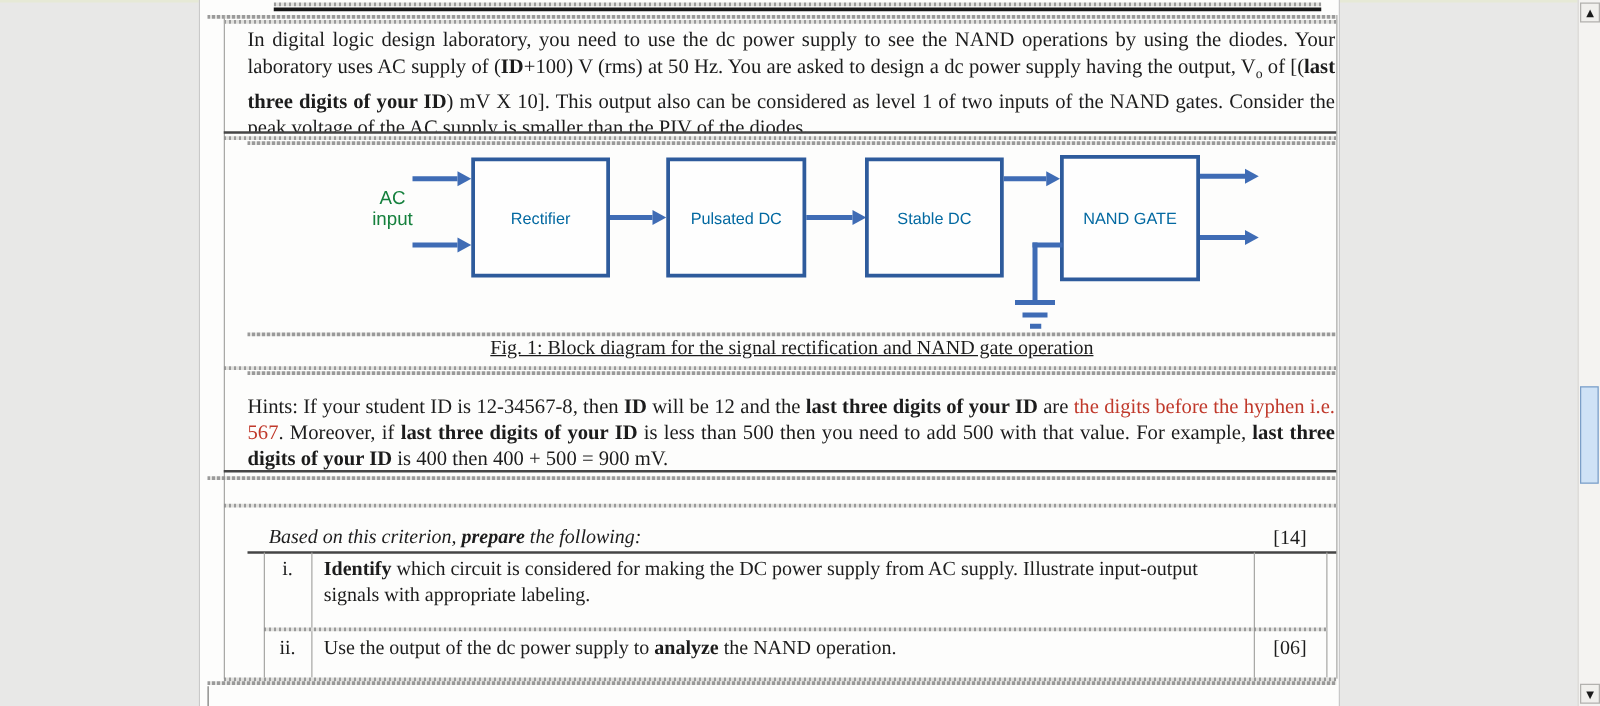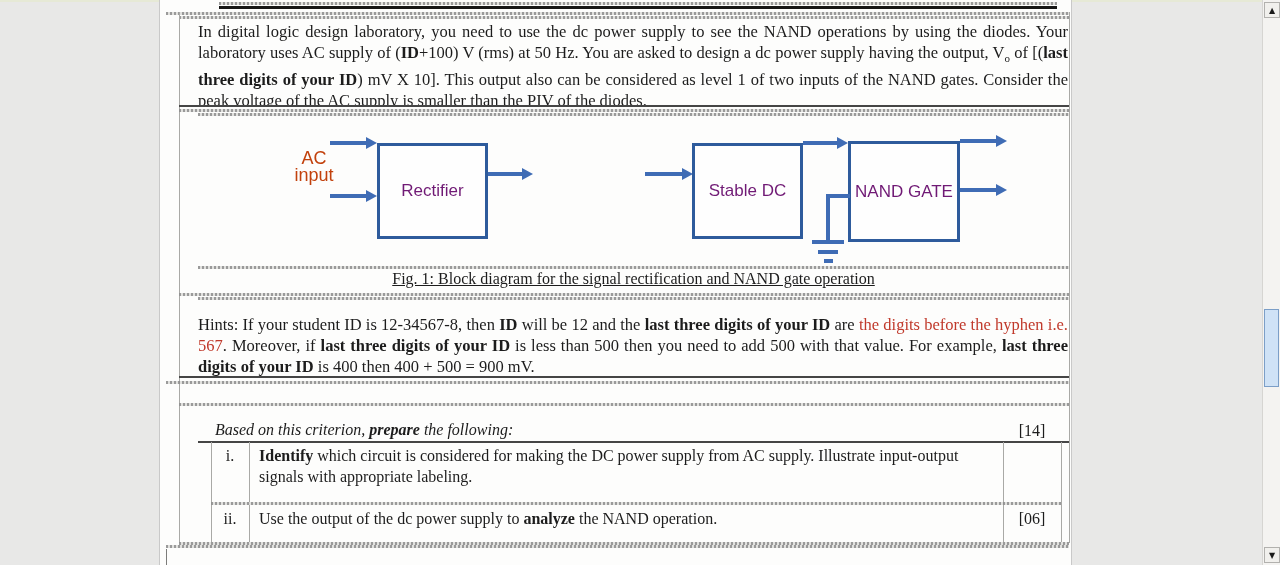--- a/index.html
+++ b/index.html
@@ -25,28 +25,28 @@
 
   .caption { position:absolute; font-size:16px; color:#1c1c1c; text-align:center;
              text-decoration:underline; }
 
   .criterion { position:absolute; font-size:16px; font-style:italic; color:#1c1c1c; }
 
   
   .fig { position:absolute; background:#fdfdfc; }
   .blk { position:absolute; border:3px solid #2e5b9c; background:#fefefe;
          display:flex; align-items:center; justify-content:center;
-         font-family:"Liberation Sans", sans-serif; font-size:17px; color:#701a75;margin-top:17px; }
+         font-family:"Liberation Sans", sans-serif; font-size:13px; color:#0369a1; }
   .arr { position:absolute; height:4px; background:#3f6cb5; }
   .arr::after { content:""; position:absolute; right:-11px; top:-4px; width:0; height:0;
                 border-left:11px solid #3f6cb5; border-top:6px solid transparent;
                 border-bottom:6px solid transparent; }
   .wire { position:absolute; background:#3f6cb5; }
-  .ac-label { position:absolute; font-family:"Liberation Sans", sans-serif; font-size:18px;
-              color:#c2410c; text-align:center; line-height:17px; }
+  .ac-label { position:absolute; font-family:"Liberation Sans", sans-serif; font-size:15px;
+              color:#15803d; text-align:center; line-height:17px; }
 
   
   .tcell { position:absolute; font-size:16px; line-height:21px; color:#1c1c1c; }
   .tnum  { text-align:center; }
   .tmark { text-align:center; }
 
   .bottom-stub { position:absolute; background:#fdfdfc; border-left:1px solid #7c7c7a; }
 
   
   .sb { position:absolute; left:1262px; top:0; width:18px; height:565px; background:#f4f3f1;
@@ -84,20 +84,23 @@
         <span>input</span>
       </div>
 
       <div class="arr" style="left:150px; top:25px; width:36px;"></div>
       <div class="arr" style="left:150px; top:78px; width:36px;"></div>
 
       <div class="blk" style="left:197px; top:10px; width:111px; height:96px;">
         <span>Rectifier</span>
       </div>
       <div class="arr" style="left:308px; top:56px; width:34px;"></div>
+      <div class="blk" style="left:353px; top:10px; width:112px; height:96px;">
+        <span>Pulsated DC</span>
+      </div>
       <div class="arr" style="left:465px; top:56px; width:37px;"></div>
       <div class="blk" style="left:512px; top:10px; width:111px; height:96px;">
         <span>Stable DC</span>
       </div>
       <div class="arr" style="left:623px; top:25px; width:34px;"></div>
       <div class="blk" style="left:668px; top:8px; width:112px; height:101px;">
         <span>NAND GATE</span>
       </div>
 
       <div class="arr" style="left:780px; top:23px; width:36px;"></div>

